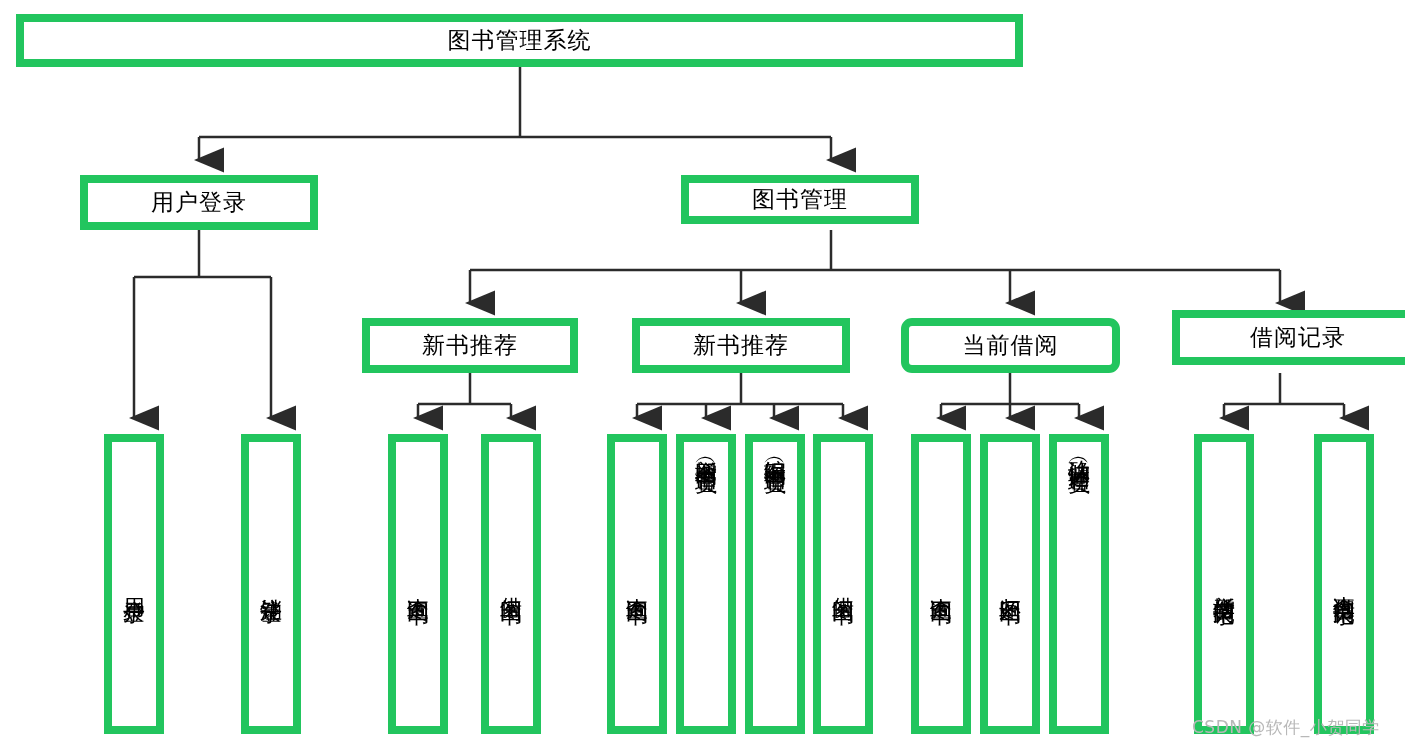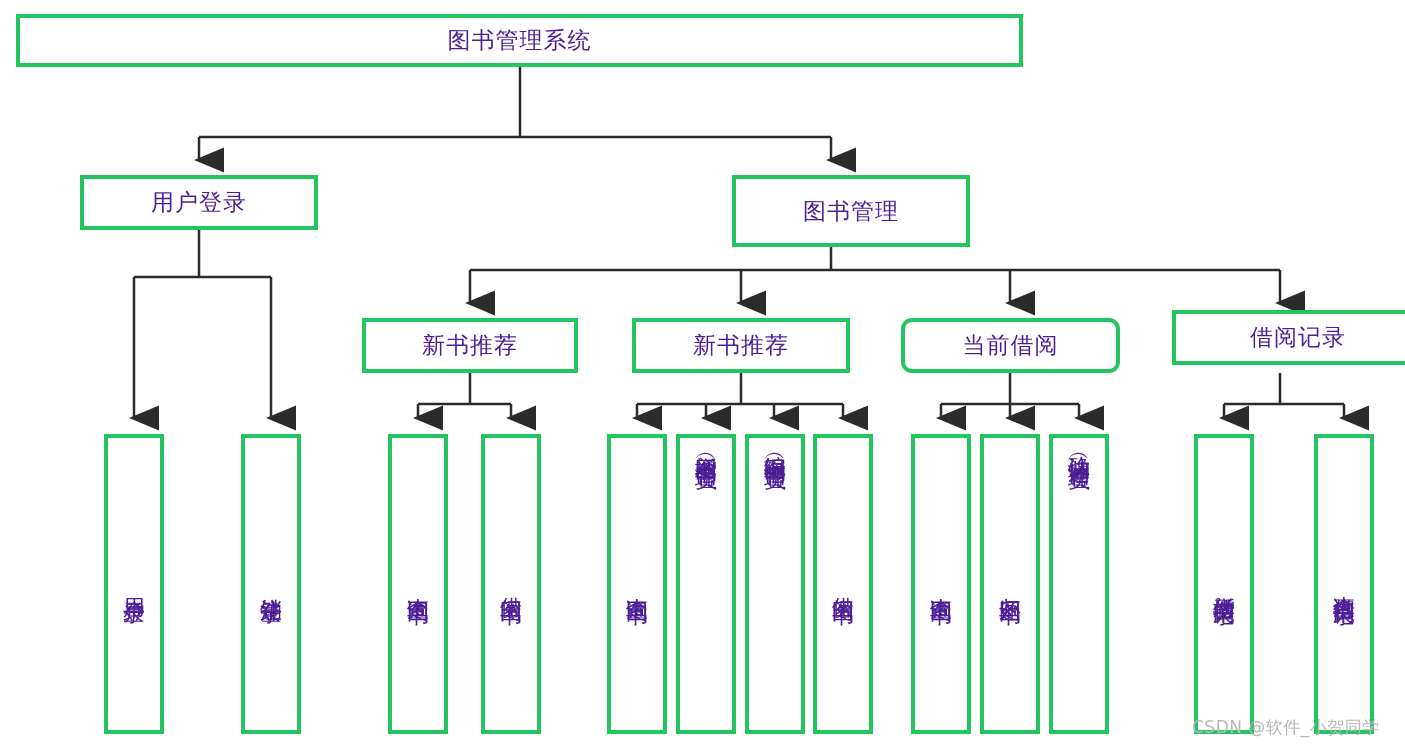--- a/index.html
+++ b/index.html
@@ -13,26 +13,26 @@
   #canvas {
     position: relative;
     width: 1405px;
     height: 747px;
     background: #ffffff;
     overflow: hidden;
   }
   .box {
     position: absolute;
     box-sizing: border-box;
-    border: 4px solid #22c55e;
+    border: 8px solid #22c55e;
     background: #ffffff;
     display: flex;
     align-items: center;
     justify-content: center;
-    color: #4c1d95;
+    color: #000000;
   }
   .box.h-box {
     font-size: 23px;
     letter-spacing: 1px;
   }
   .box.v-box {
     font-size: 22px;
     align-items: center;
     justify-content: center;
   }
@@ -119,21 +119,21 @@
     </g>
   </svg>
 
   <div class="box h-box" style="left:16px; top:14px; width:1007px; height:53px;">
     <span>图书管理系统</span>
   </div>
 
   <div class="box h-box" style="left:80px; top:175px; width:238px; height:55px;">
     <span>用户登录</span>
   </div>
-  <div class="box h-box" style="left:732px; top:175px; width:238px; height:72px;">
+  <div class="box h-box" style="left:681px; top:175px; width:238px; height:49px;">
     <span>图书管理</span>
   </div>
 
   <div class="box h-box" style="left:362px; top:318px; width:216px; height:55px;">
     <span>新书推荐</span>
   </div>
   <div class="box h-box" style="left:632px; top:318px; width:218px; height:55px;">
     <span>新书推荐</span>
   </div>
   <div class="box h-box" style="left:901px; top:318px; width:219px; height:55px;border-radius:11px;">

